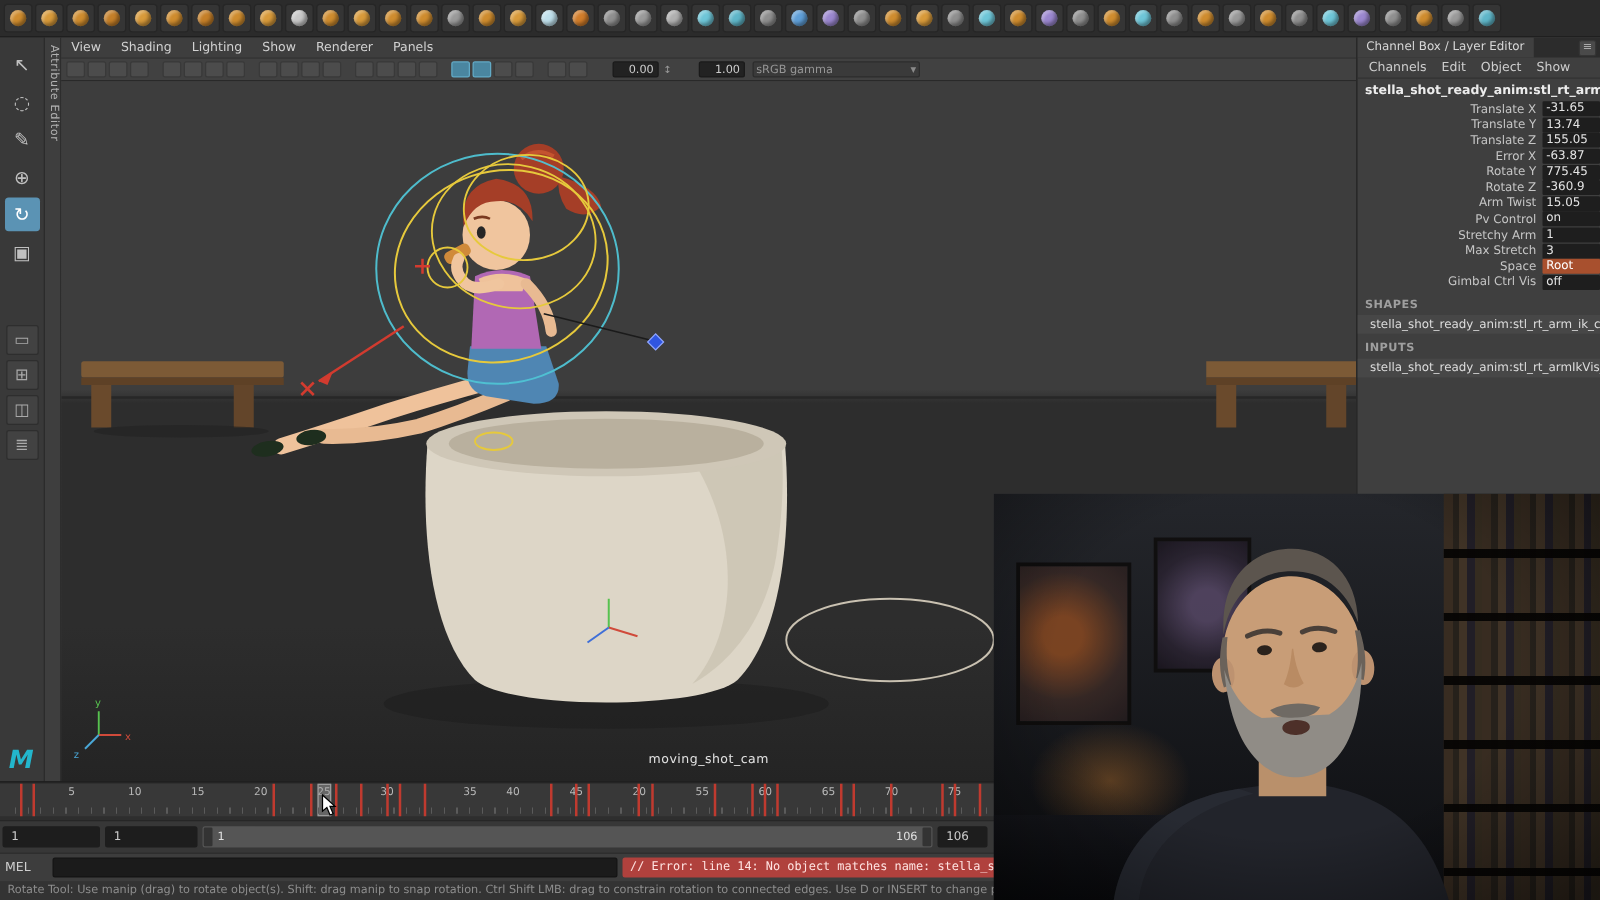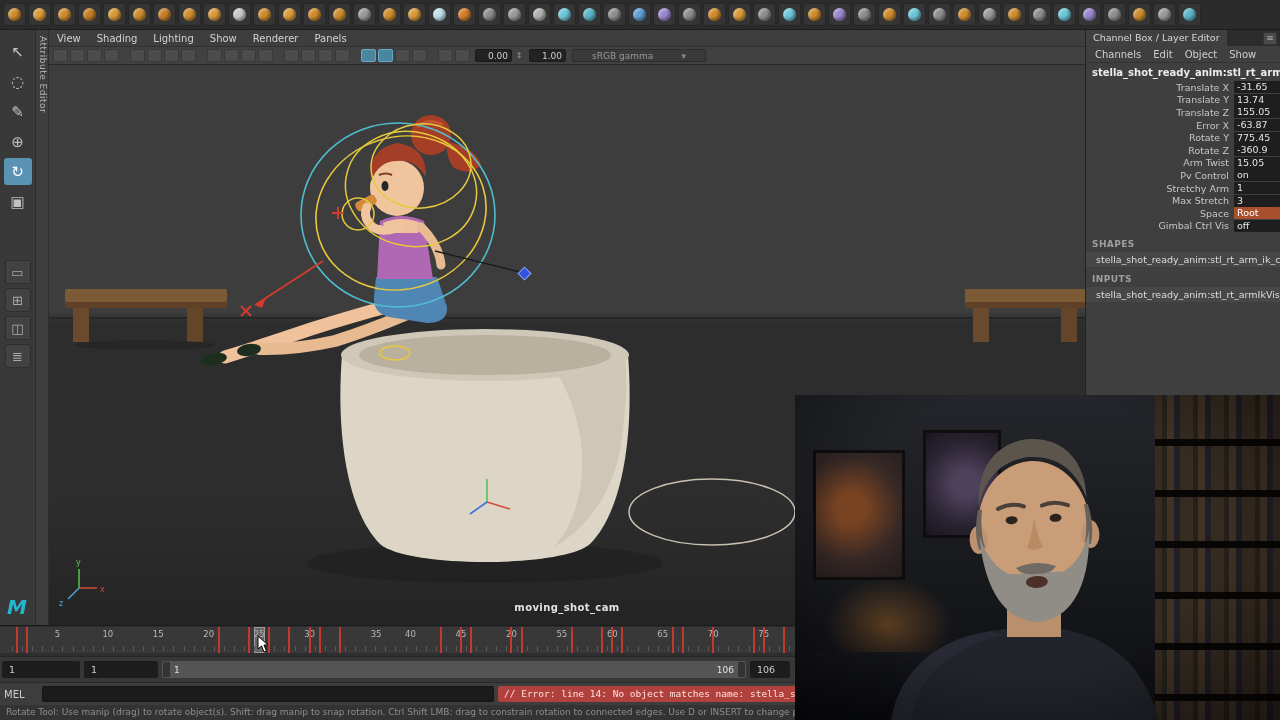--- a/index.html
+++ b/index.html
@@ -24,27 +24,27 @@
 
   
   .viewport{position:absolute;left:49px;top:30px;width:1036px;height:595px}
   .vp-menubar{height:17px;background:#3e3e3e;display:flex;align-items:center;border-bottom:1px solid #303030}
   .vp-menu{padding:0 8px;font-size:10px;color:#d2d2d2}
   .vp-toolbar{height:18px;background:#414141;display:flex;align-items:center;padding:0 4px;border-bottom:1px solid #292929}
   .vp-icons{display:flex;align-items:center;gap:2px}
   .vp-icon{width:15px;height:13px;background:#4c4c4c;border:1px solid #393939;border-radius:2px;flex:0 0 auto}
   .vp-icon.active{background:#4a86a0;border-color:#62aac6}
   .vp-icon.gap{margin-right:9px}
-  .vp-field{width:37px;height:13px;background:#222;color:#ccc;font-size:9px;text-align:right;padding-right:3px;line-height:12px;border:1px solid #1a1a1a;border-radius:2px;margin-left:5px}
+  .vp-field{width:37px;height:13px;background:#222;color:#ccc;font-size:9px;text-align:right;padding-right:3px;line-height:12px;border:1px solid #1a1a1a;border-radius:2px;margin-left:20px}
   .vp-spin{width:10px;height:13px;color:#999;font-size:8px;line-height:13px;text-align:center;margin-left:2px}
   .vp-spin::after{content:"\2195"}
-  .vp-dropdown{width:134px;height:13px;background:#3a3a3a;color:#969696;font-size:9px;line-height:12px;padding:0 19px;border:1px solid #2c2c2c;border-radius:2px;margin-left:6px;display:flex;justify-content:space-between;align-items:center}
+  .vp-dropdown{width:134px;height:13px;background:#3a3a3a;color:#969696;font-size:9px;line-height:12px;padding:0 2px;border:1px solid #2c2c2c;border-radius:2px;margin-left:6px;display:flex;justify-content:space-between;align-items:center}
   .vp-dropdown::after{content:"\25BE";color:#8a8a8a}
   .vp-canvas{position:relative;width:1036px;height:560px;background:linear-gradient(#3d3d3d 0 44%,#2d2d2d 46% 78%,#242424);overflow:hidden}
-  .cam-label{position:absolute;left:0;right:0;bottom:12px;text-align:center;color:#e2e2e2;font-size:10px;font-weight:bold;letter-spacing:.4px}
+  .cam-label{position:absolute;left:0;right:0;bottom:12px;text-align:center;color:#e2e2e2;font-size:10px;font-weight:normal;letter-spacing:.4px}
 
   
   .channel-box{position:absolute;left:1085px;top:30px;width:195px;height:595px;background:#3f3f3f;border-left:1px solid #222;overflow:hidden}
   .cb-tabs{height:16px;background:#2c2c2c;display:flex;align-items:center;justify-content:space-between}
   .cb-tab{background:#404040;height:16px;line-height:16px;padding:0 7px;font-size:9.5px;color:#d8d8d8;white-space:nowrap}
   .cb-corner{width:14px;height:13px;background:#4a4a4a;border:1px solid #353535;border-radius:2px;margin-right:3px;color:#aaa;font-size:9px;line-height:11px;text-align:center}
   .cb-menus{height:17px;display:flex;align-items:center;padding:0 3px;border-bottom:1px solid #333}
   .cb-menu{font-size:10px;color:#cfcfcf;padding:0 6px}
   .cb-object{font-size:10px;font-weight:bold;color:#ececec;padding:4px 0 3px 6px;white-space:nowrap;overflow:hidden}
   .ch-row{display:flex;align-items:center;height:12.6px;padding-right:0}

